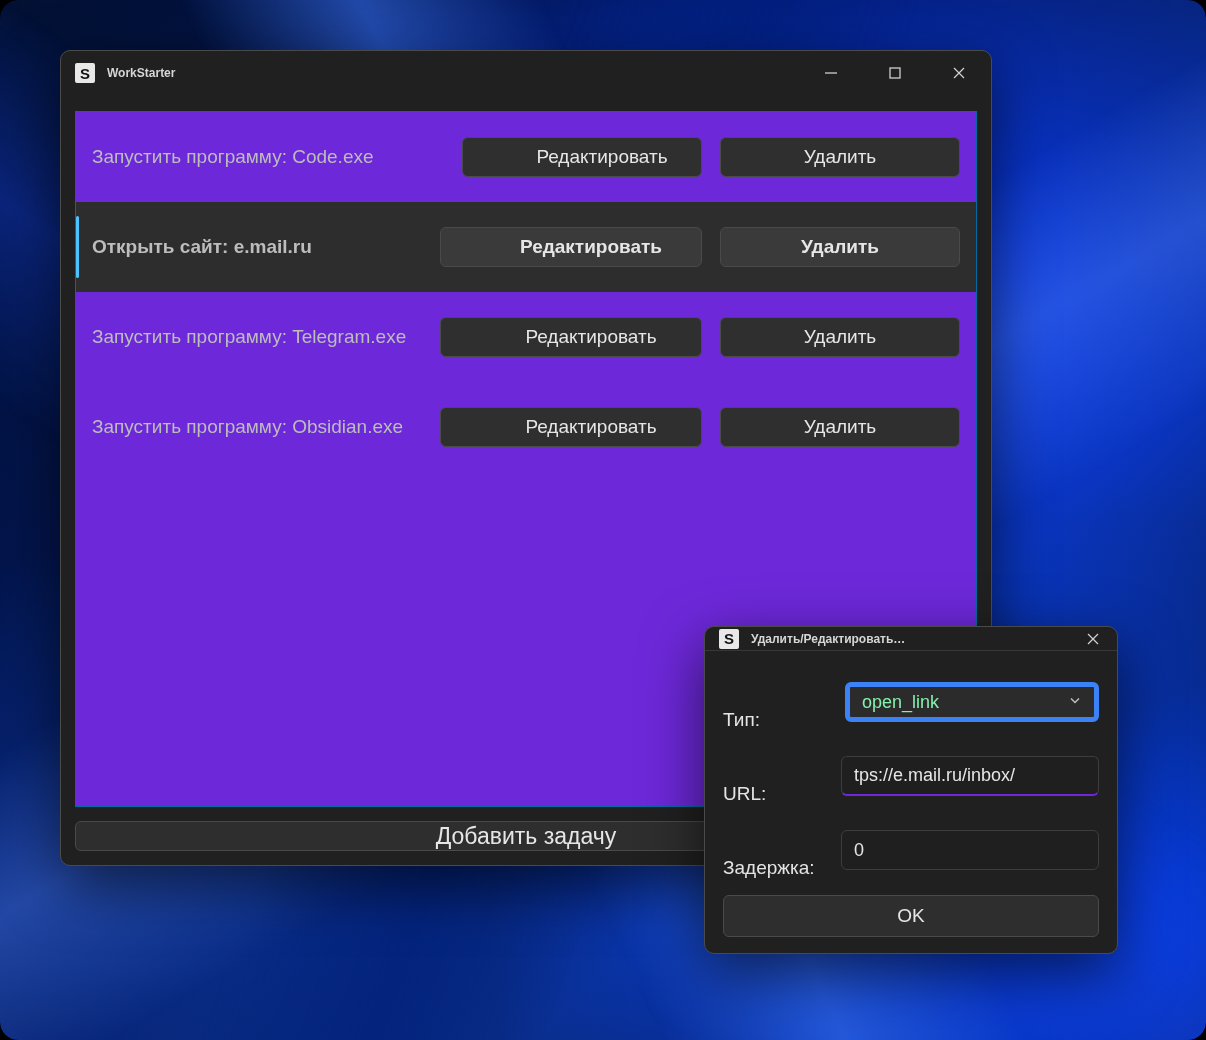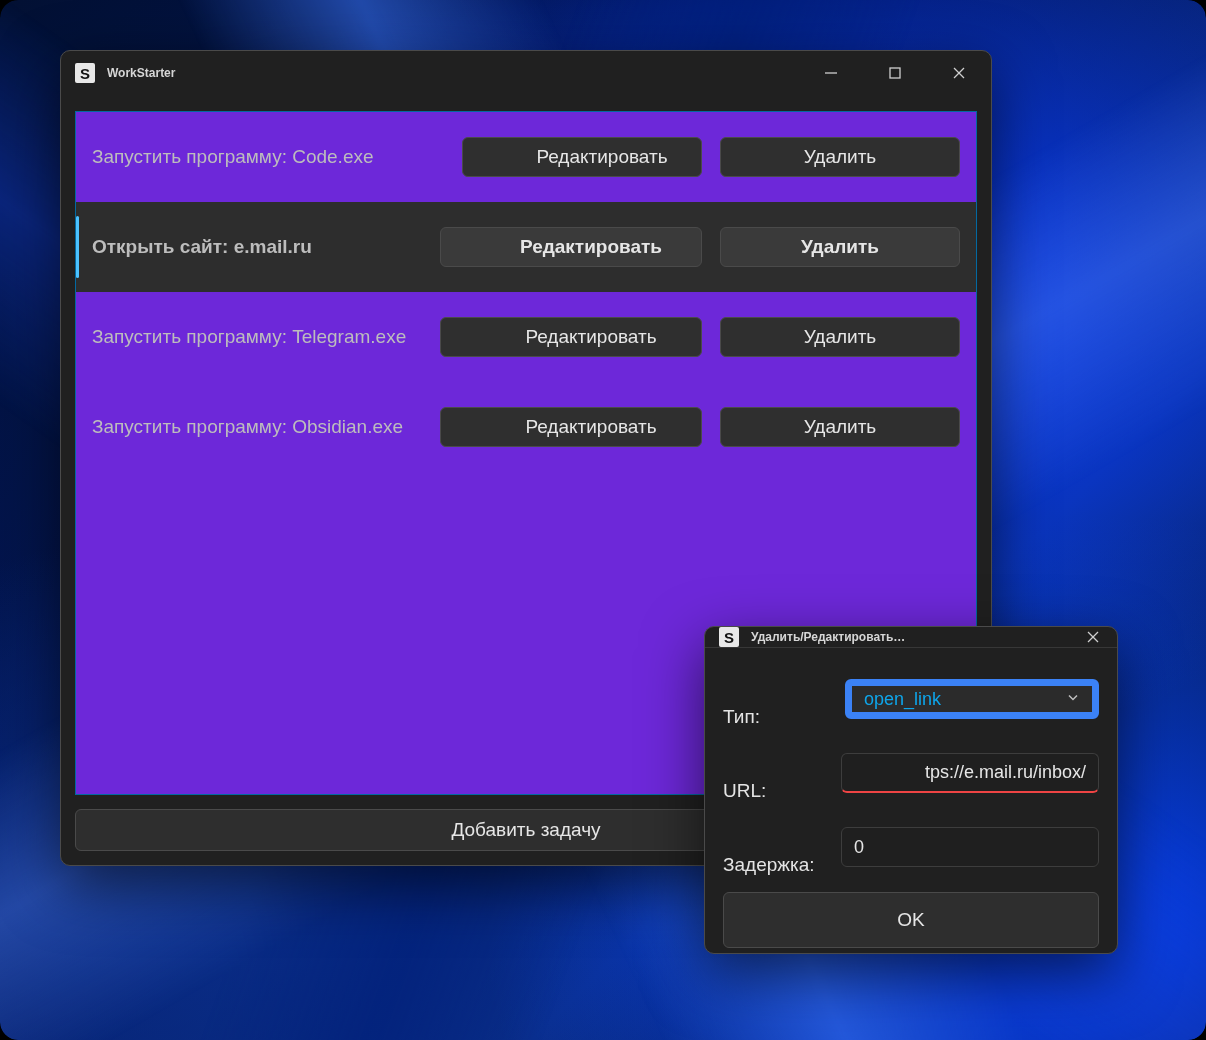--- a/index.html
+++ b/index.html
@@ -109,51 +109,51 @@
   .task-row.selected .row-btn { background: #3a3a3a; }
   .edit-btn { width: 262px; padding-left: 40px; }
   .task-row.selected .edit-btn { width: 262px; }
   .del-btn  { width: 240px; }
 
   .row0 .edit-btn { width: 240px; }
   .row0 .del-btn  { width: 240px; }
 
   .add-btn {
     margin-top: 14px;
-    height: 42px; border-radius: 6px;
+    height: 30px; border-radius: 6px;
     border: 1px solid #4a4a4a;
     background: #2e2e2e;
-    color: #e6e6e6; font-size: 19px;
+    color: #e6e6e6; font-size: 23px;
     display: flex; align-items: center; justify-content: center;
     cursor: pointer;
   }
 
   .dialog-body {
     flex: 1; padding: 22px 18px 16px 18px;
     display: flex; flex-direction: column; gap: 16px;
   }
   .form-row { display: flex; align-items: center; gap: 10px; }
   .form-label { width: 112px; color: #e4e4e4; font-size: 19px; margin-top: 36px; }
   .select {
     flex: 1; height: 40px; border-radius: 6px;
-    border: 7px solid #3b82f6; background: #2b2b2b;
+    border: 5px solid #3b82f6; background: #2b2b2b;
     display: flex; align-items: center; padding: 0 12px;
-    color: #0ea5e9; font-size: 18px; position: relative;
+    color: #86efac; font-size: 18px; position: relative;
   }
   .select .chev { position: absolute; right: 12px; top: 50%; transform: translateY(-50%); color: #bfbfbf; }
   .text-input {
     flex: 1; height: 40px; border-radius: 6px;
     border: 1px solid #3d3d3d; background: #1f1f1f;
     color: #e6e6e6; font-size: 18px; padding: 0 12px;
     outline: none;
   }
-  .text-input.focused { border-bottom: 2px solid #ef4444; text-align: right; }
+  .text-input.focused { border-bottom: 2px solid #6d28d9; }
   .ok-btn {
     margin-top: auto;
-    height: 56px; border-radius: 6px;
+    height: 42px; border-radius: 6px;
     border: 1px solid #4a4a4a; background: #2e2e2e;
     color: #e6e6e6; font-size: 19px;
     display: flex; align-items: center; justify-content: center;
     cursor: pointer;
   }
 </style>
 </head>
 <body>
 <div class="wallpaper"></div>
 

